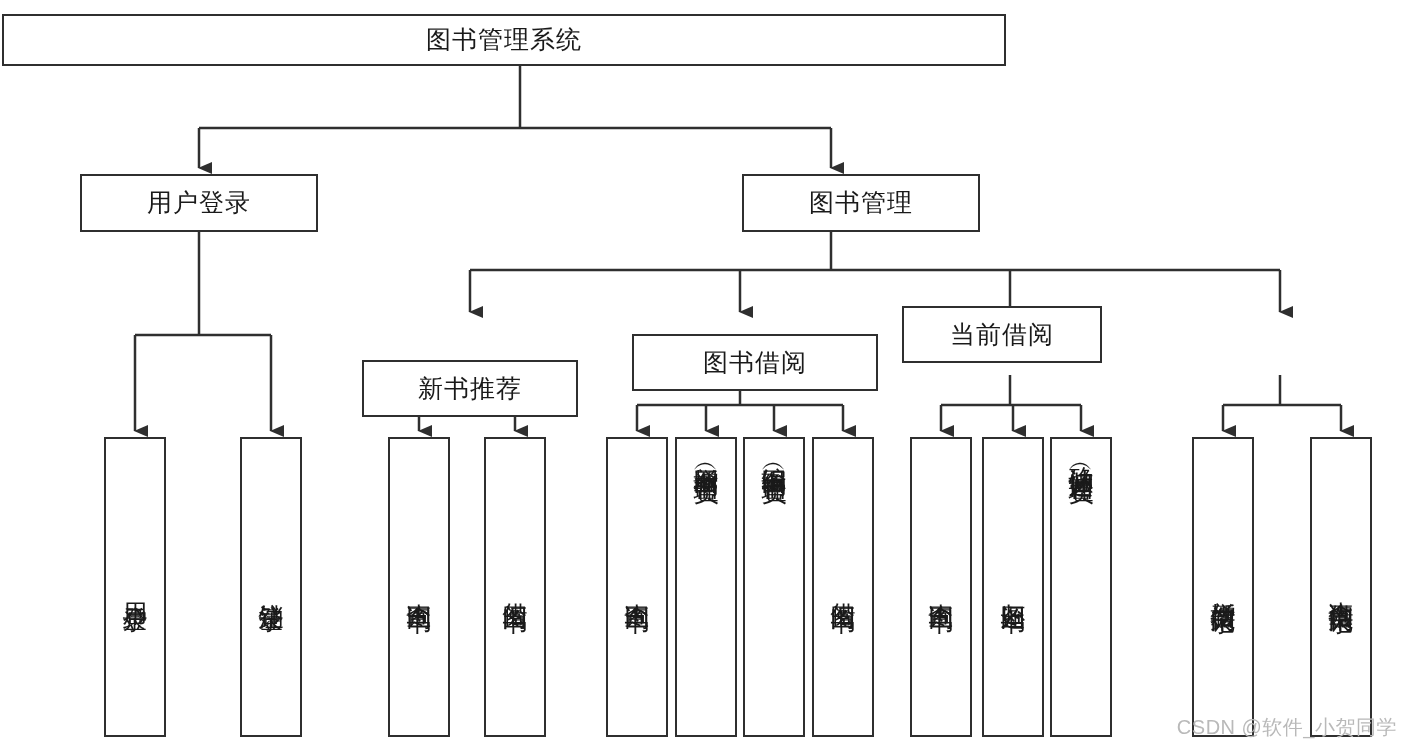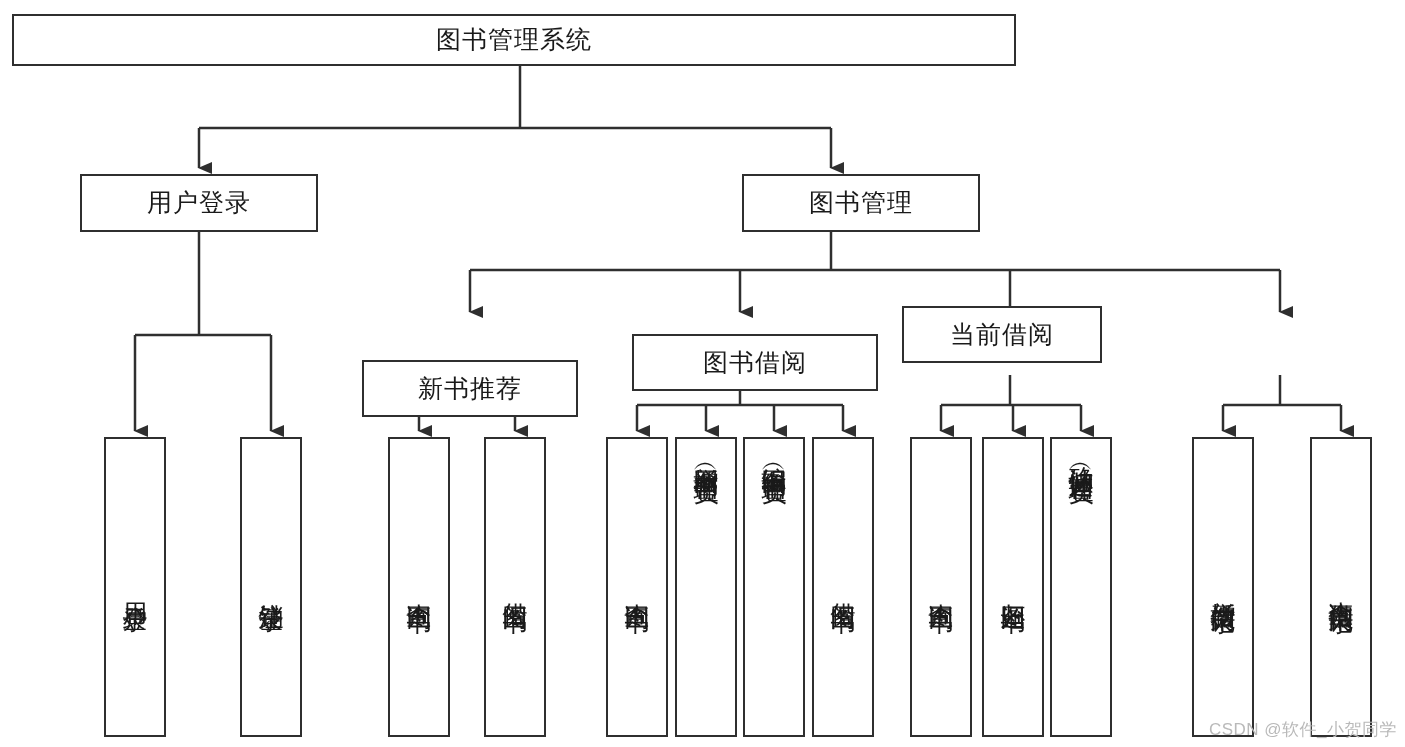--- a/index.html
+++ b/index.html
@@ -55,21 +55,21 @@
     font-size: 25px;
     line-height: 1.08;
     letter-spacing: 2px;
     white-space: nowrap;
     color: #1a1a1a;
   }
   .watermark {
     position: absolute;
     right: 8px;
     bottom: 6px;
-    font-size: 17px;
+    font-size: 20px;
     color: #b9b9b9;
     letter-spacing: 0.5px;
     white-space: nowrap;
     font-family: "Liberation Sans", "DejaVu Sans", sans-serif;
   }
 </style>
 </head>
 <body>
 
 <div id="canvas">
@@ -119,21 +119,21 @@
       <path d="M1013,405 L1013,431" marker-end="url(#arr)"></path>
       <path d="M1081,405 L1081,431" marker-end="url(#arr)"></path>
 
       <path d="M1280,375 L1280,405"></path>
       <path d="M1223,405 L1341,405"></path>
       <path d="M1223,405 L1223,431" marker-end="url(#arr)"></path>
       <path d="M1341,405 L1341,431" marker-end="url(#arr)"></path>
     </g>
   </svg>
 
-  <div class="node horiz" style="left:12px;top:14px;width:1004px;height:52px;">
+  <div class="node horiz" style="left:2px;top:14px;width:1004px;height:52px;">
     <span>图书管理系统</span>
   </div>
 
   <div class="node horiz" style="left:80px;top:174px;width:238px;height:58px;">
     <span>用户登录</span>
   </div>
   <div class="node horiz" style="left:712px;top:174px;width:238px;height:58px;margin-left:30px;">
     <span>图书管理</span>
   </div>
 

